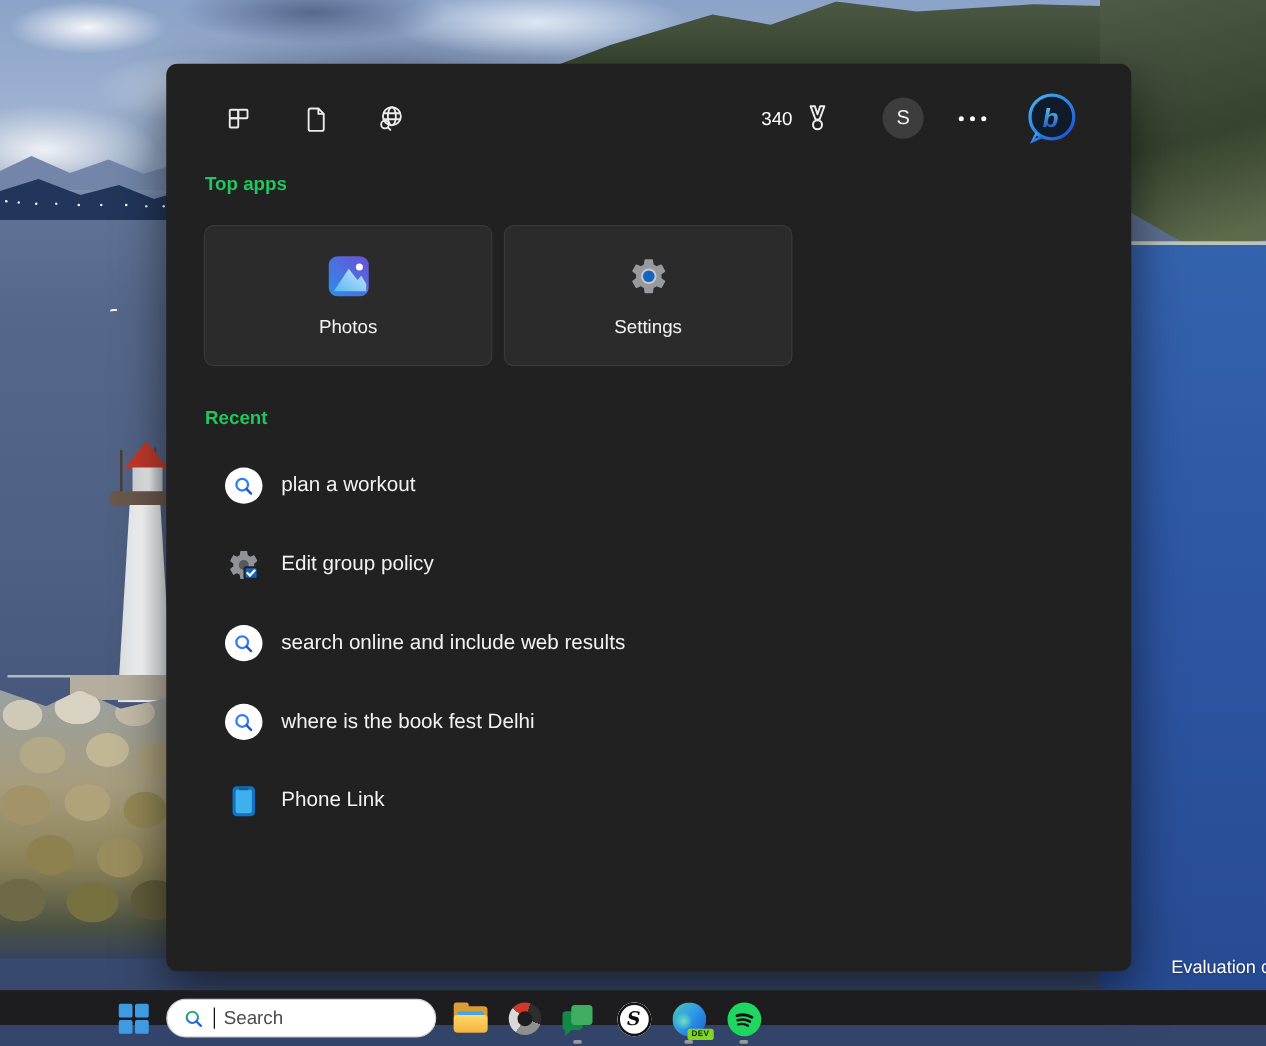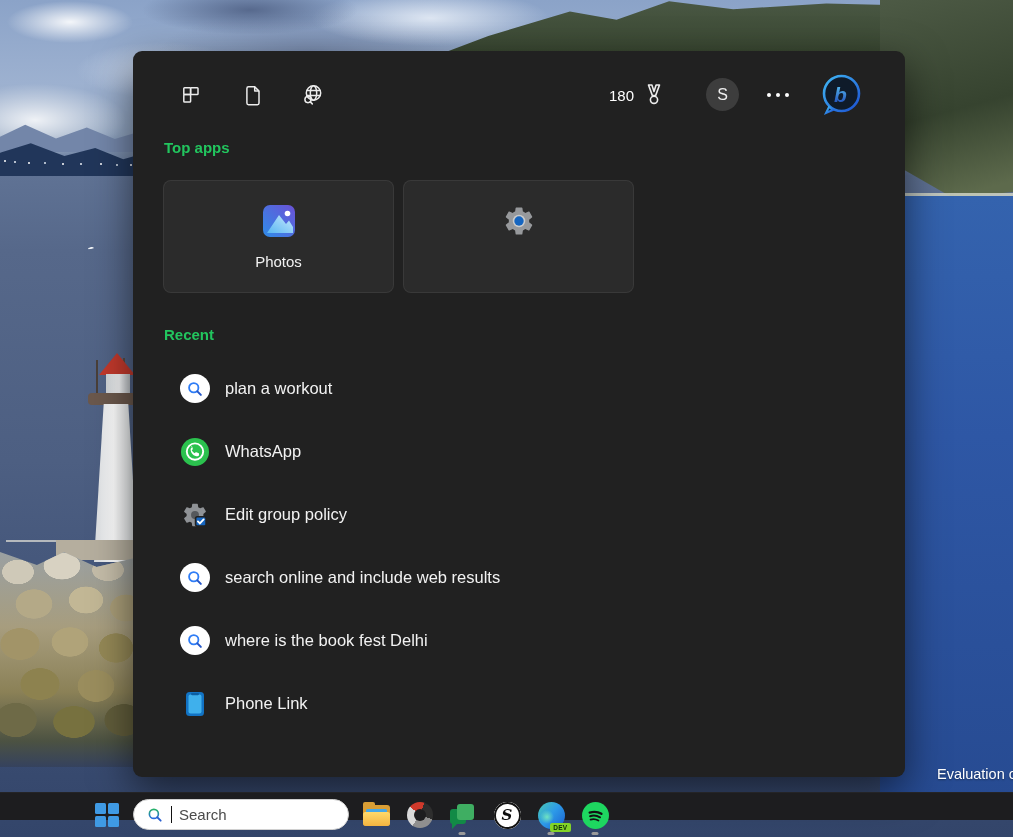--- a/index.html
+++ b/index.html
@@ -217,21 +217,21 @@
           <circle cx="13.5" cy="11" r="7.2"></circle>
           <ellipse cx="13.5" cy="11" rx="3.2" ry="7.2"></ellipse>
           <path d="M6.6 8.6 h13.8 M6.6 13.4 h13.8"></path>
           <circle cx="8" cy="17.6" r="3.1"></circle>
           <path d="M10.3 19.9 l2 2" stroke-linecap="round"></path>
         </g>
       </svg>
     </div>
 
     <div class="rewards">
-      <span class="pts">180</span>
+      <span class="pts">340</span>
       <svg width="24" height="26" viewBox="0 0 24 26">
         <g fill="none" stroke="#ececec" stroke-width="1.6" stroke-linejoin="round">
           <path d="M6.5 3 h3.4 l2.1 6.4 2.1 -6.4 h3.4 l-3.9 10.6 h-3.2 z"></path>
           <circle cx="12" cy="17.8" r="3.6"></circle>
         </g>
       </svg>
     </div>
     <div class="avatar">
       <span>S</span>
     </div>
@@ -282,50 +282,40 @@
         <span class="app-lbl">Photos</span>
       </div>
       <div class="card">
         <span class="app-ic">
           <svg width="34" height="34" viewBox="0 0 24 24">
             <path fill="#97999c" d="M19.14,12.94c0.04-0.3,0.06-0.61,0.06-0.94c0-0.32-0.02-0.64-0.07-0.94l2.03-1.58c0.18-0.14,0.23-0.41,0.12-0.61 l-1.92-3.32c-0.12-0.22-0.37-0.29-0.59-0.22l-2.39,0.96c-0.5-0.38-1.03-0.7-1.62-0.94L14.4,2.81c-0.04-0.24-0.24-0.41-0.48-0.41 h-3.84c-0.24,0-0.43,0.17-0.47,0.41L9.25,5.35C8.66,5.59,8.12,5.92,7.63,6.29L5.24,5.33c-0.22-0.08-0.47,0-0.59,0.22L2.74,8.87 C2.62,9.08,2.66,9.34,2.86,9.48l2.03,1.58C4.84,11.36,4.8,11.69,4.8,12s0.02,0.64,0.07,0.94l-2.03,1.58 c-0.18,0.14-0.23,0.41-0.12,0.61l1.92,3.32c0.12,0.22,0.37,0.29,0.59,0.22l2.39-0.96c0.5,0.38,1.03,0.7,1.62,0.94l0.36,2.54 c0.05,0.24,0.24,0.41,0.48,0.41h3.84c0.24,0,0.44-0.17,0.47-0.41l0.36-2.54c0.59-0.24,1.13-0.56,1.62-0.94l2.39,0.96 c0.22,0.08,0.47,0,0.59-0.22l1.92-3.32c0.12-0.22,0.07-0.47-0.12-0.61L19.14,12.94z"></path>
             <circle cx="12" cy="12" r="4.4" fill="#c9cbcd"></circle>
             <circle cx="12" cy="12" r="3.3" fill="#1565c0"></circle>
           </svg>
         </span>
+        <span class="app-lbl">Settings</span>
       </div>
     </div>
 
     <div class="sec-title t-recent">Recent</div>
 
     <div class="recent-list">
 
       <div class="r-row">
         <span class="r-ic circle-white">
           <svg width="20" height="20" viewBox="0 0 24 24">
               <g fill="none" stroke-linecap="round">
             <circle cx="10.5" cy="10.5" r="5.6" stroke="#2f7df6" stroke-width="2.2"></circle>
             <path d="M14.8 14.8 L19 19" stroke="#2456c8" stroke-width="2.4"></path>
               </g>
             </svg>
         </span>
         <span class="r-lbl">plan a workout</span>
       </div>
 
-      <div class="r-row">
-        <span class="r-ic">
-          <svg width="30" height="30" viewBox="0 0 30 30">
-            <circle cx="15" cy="15" r="14" fill="#2bc24e"></circle>
-            <path d="M7.5 26 l1.8-4.2 3 2.4 z" fill="#2bc24e"></path>
-            <circle cx="15" cy="14.6" r="8.2" fill="none" stroke="#fff" stroke-width="1.9"></circle>
-            <path d="M11.8 10.9 c-.7 0-1.2.6-1.2 1.3 0 3.9 3.2 7.1 7.1 7.1 .7 0 1.3-.5 1.3-1.2 v-1.3 c0-.4-.3-.8-.7-.9 l-2-.6 c-.3-.1-.7 0-.9.3 l-.7.7 c-1.3-.7-2.3-1.7-3-3 l.8-.7 c.3-.2.4-.6.3-.9 l-.6-2 c-.1-.4-.5-.7-.9-.7z" fill="#fff"></path>
-          </svg>
-        </span>
-        <span class="r-lbl">WhatsApp</span>
-      </div>
 
       <div class="r-row">
         <span class="r-ic">
           <svg width="28" height="28" viewBox="0 0 24 24">
             <path fill="#8f9296" d="M19.14,12.94c0.04-0.3,0.06-0.61,0.06-0.94c0-0.32-0.02-0.64-0.07-0.94l2.03-1.58c0.18-0.14,0.23-0.41,0.12-0.61 l-1.92-3.32c-0.12-0.22-0.37-0.29-0.59-0.22l-2.39,0.96c-0.5-0.38-1.03-0.7-1.62-0.94L14.4,2.81c-0.04-0.24-0.24-0.41-0.48-0.41 h-3.84c-0.24,0-0.43,0.17-0.47,0.41L9.25,5.35C8.66,5.59,8.12,5.92,7.63,6.29L5.24,5.33c-0.22-0.08-0.47,0-0.59,0.22L2.74,8.87 C2.62,9.08,2.66,9.34,2.86,9.48l2.03,1.58C4.84,11.36,4.8,11.69,4.8,12s0.02,0.64,0.07,0.94l-2.03,1.58 c-0.18,0.14-0.23,0.41-0.12,0.61l1.92,3.32c0.12,0.22,0.37,0.29,0.59,0.22l2.39-0.96c0.5,0.38,1.03,0.7,1.62,0.94l0.36,2.54 c0.05,0.24,0.24,0.41,0.48,0.41h3.84c0.24,0,0.44-0.17,0.47-0.41l0.36-2.54c0.59-0.24,1.13-0.56,1.62-0.94l2.39,0.96 c0.22,0.08,0.47,0,0.59-0.22l1.92-3.32c0.12-0.22,0.07-0.47-0.12-0.61L19.14,12.94z"></path>
             <circle cx="12" cy="12" r="3.4" fill="#55585c"></circle>
             <rect x="12.5" y="13.5" width="9" height="8" rx="1.5" fill="#1565c0" stroke="#212121" stroke-width="1.4"></rect>
             <path d="M14.5 17.5 l1.7 1.7 3.2-3.4" fill="none" stroke="#fff" stroke-width="1.6" stroke-linecap="round"></path>
           </svg>
         </span>

